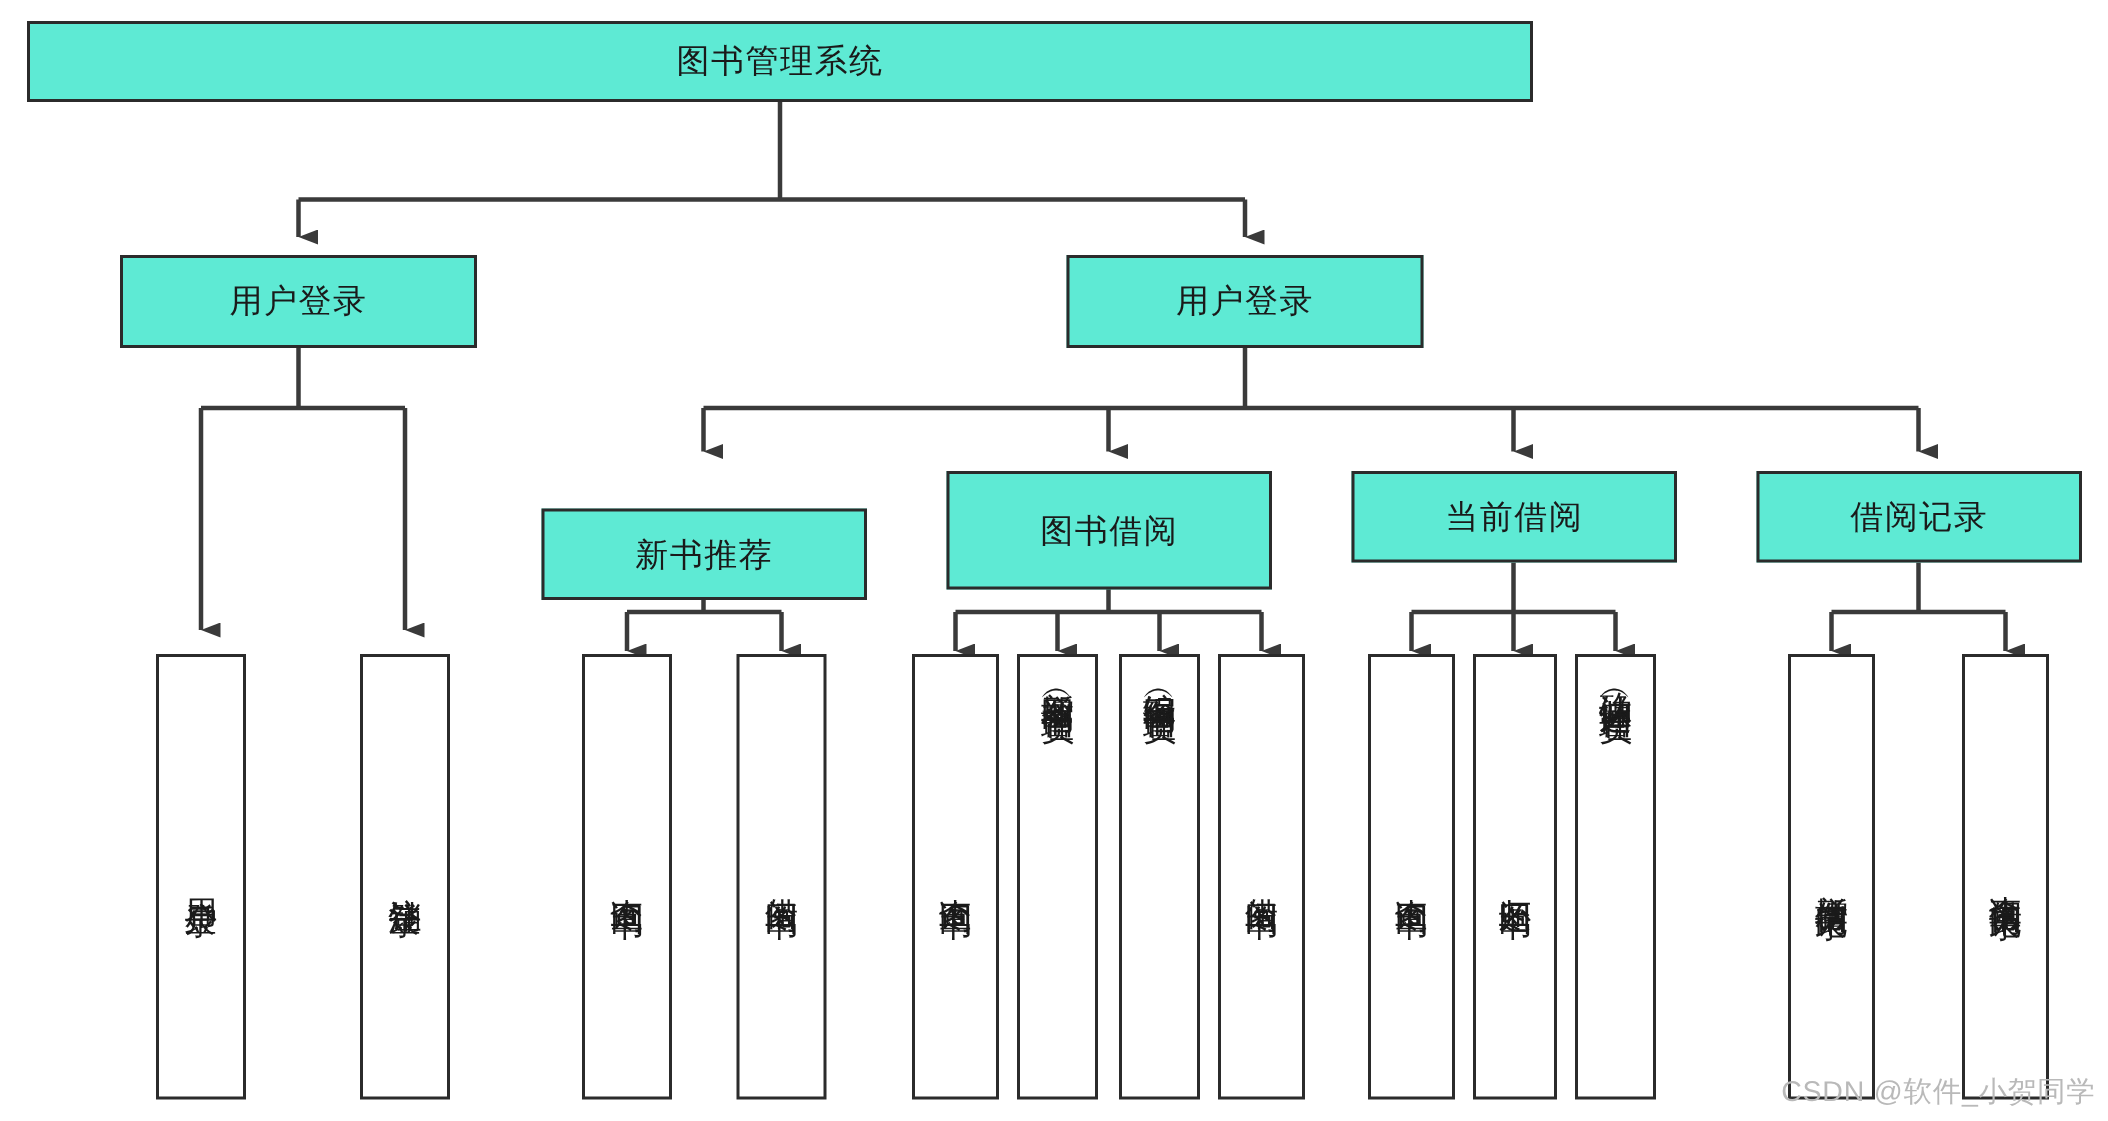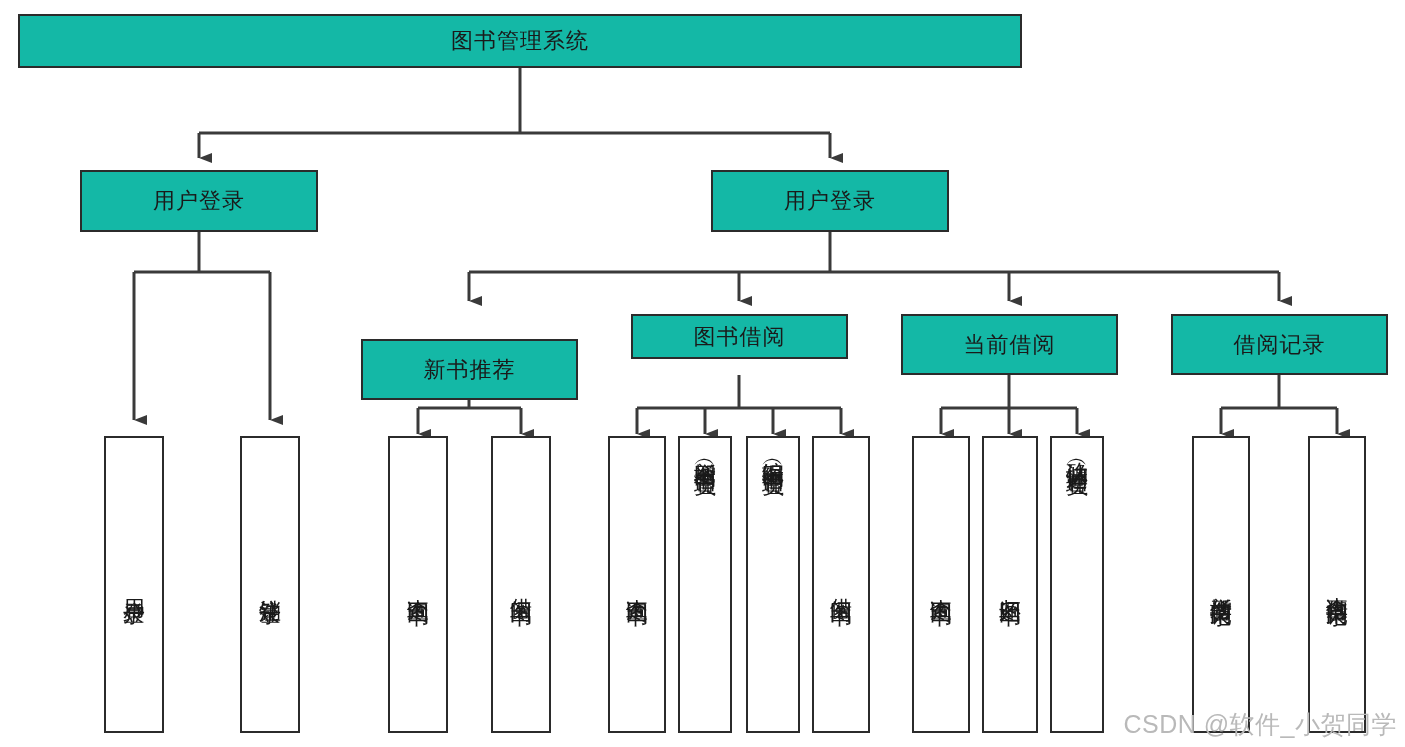--- a/index.html
+++ b/index.html
@@ -17,21 +17,21 @@
   #diagram-root {
     position: absolute;
     left: 0;
     top: 0;
     width: 1405px;
     height: 747px;
   }
   .node-box {
     position: absolute;
     box-sizing: border-box;
-    background: #14b8a6;
+    background: #5eead4;
     border: 2.5px solid #2b2b2b;
     display: flex;
     align-items: center;
     justify-content: center;
   }
   .node-label-h {
     font-size: 22px;
     color: #1a1a1a;
     letter-spacing: 1px;
     line-height: 1;
@@ -67,21 +67,21 @@
     left: 0;
     top: 0;
     width: 1405px;
     height: 747px;
     pointer-events: none;
   }
   #watermark {
     position: absolute;
     right: 8px;
     bottom: 6px;
-    font-size: 25px;
+    font-size: 19px;
     color: #b9b9b9;
     letter-spacing: 0.5px;
     white-space: nowrap;
     z-index: 5;
   }
 </style>
 </head>
 <body>
 
 <div id="diagram-root">
@@ -143,21 +143,21 @@
   <div class="node-box" style="left:80px; top:170px; width:238px; height:62px;">
     <span class="node-label-h">用户登录</span>
   </div>
   <div class="node-box" style="left:711px; top:170px; width:238px; height:62px;">
     <span class="node-label-h">用户登录</span>
   </div>
 
   <div class="node-box" style="left:361px; top:314px; width:217px; height:61px;margin-top:25px;">
     <span class="node-label-h">新书推荐</span>
   </div>
-  <div class="node-box" style="left:631px; top:314px; width:217px; height:45px;">
+  <div class="node-box" style="left:631px; top:314px; width:217px; height:79px;">
     <span class="node-label-h">图书借阅</span>
   </div>
   <div class="node-box" style="left:1171px; top:314px; width:217px; height:61px;">
     <span class="node-label-h">借阅记录</span>
   </div>
   <div class="node-box" style="left:901px; top:314px; width:217px; height:61px;">
     <span class="node-label-h">当前借阅</span>
   </div>
 
   <div class="leaf-box" style="left:104px; top:436px; width:60px; height:297px;">

